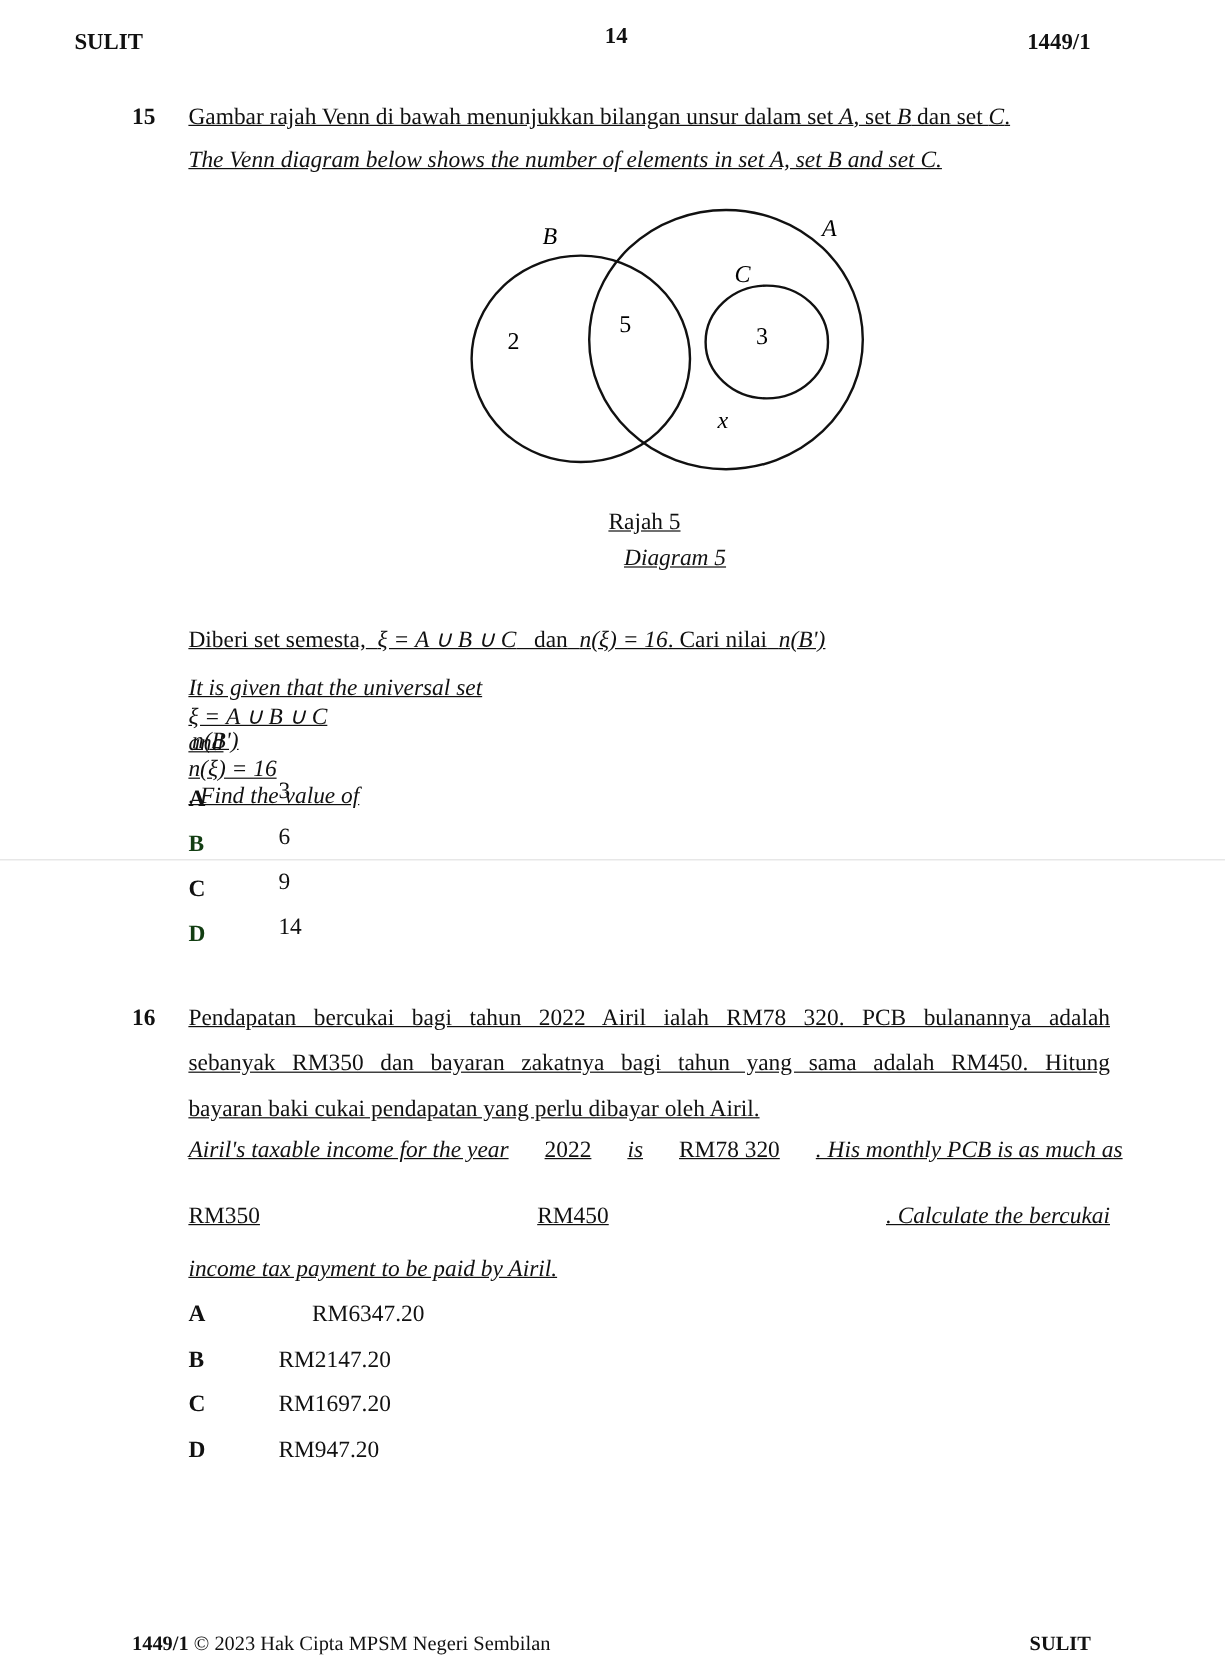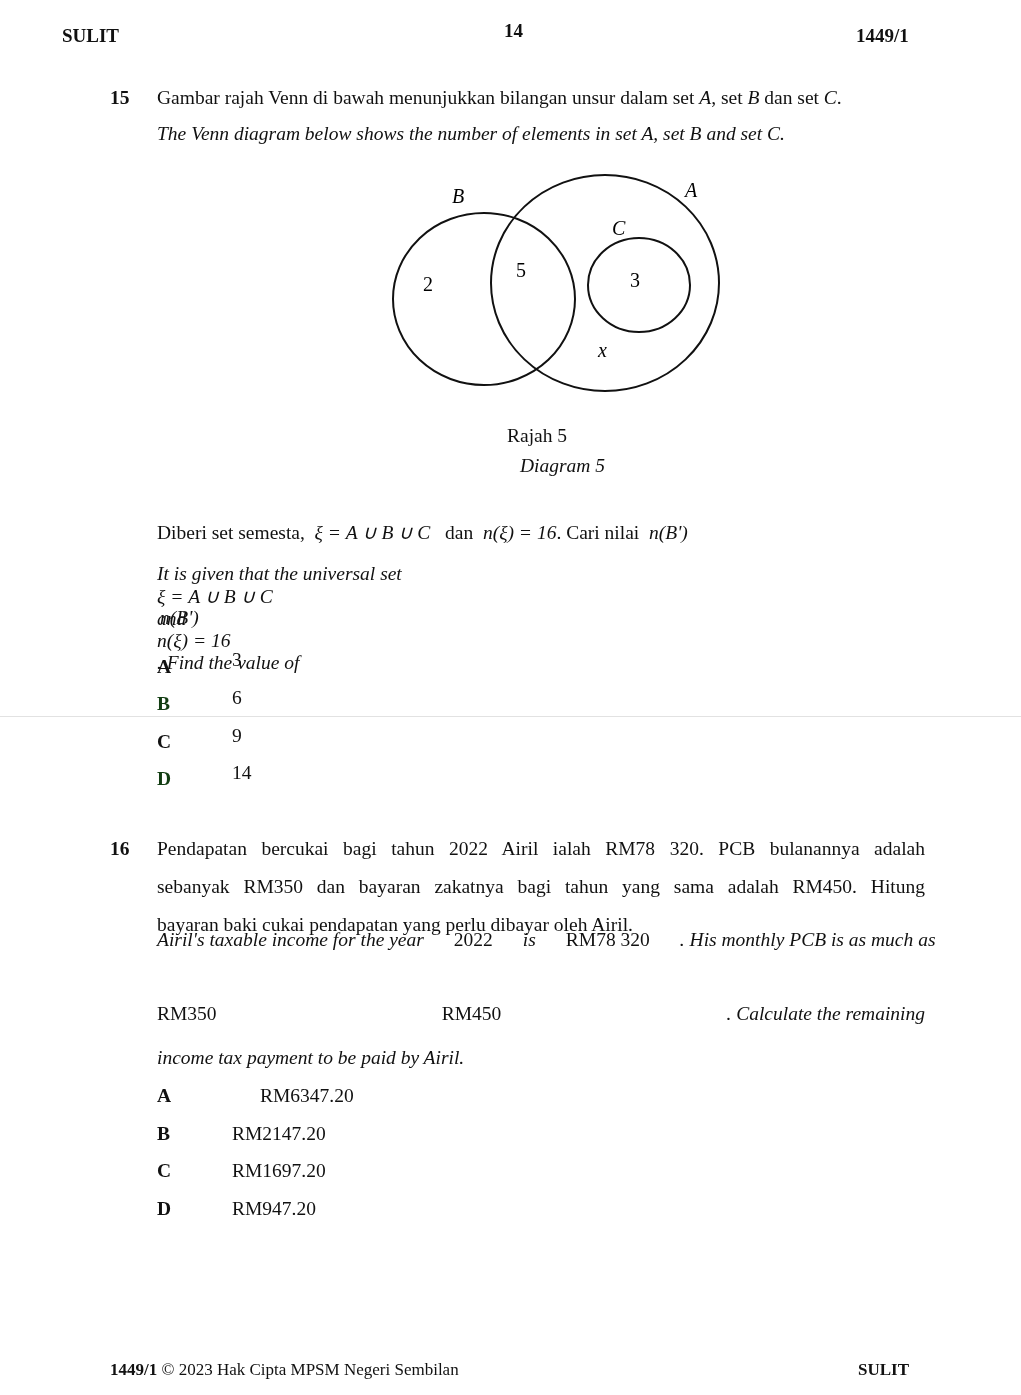--- a/index.html
+++ b/index.html
@@ -2,21 +2,21 @@
 <html><head>
 <meta charset="utf-8">
 <style>
   html, body { margin: 0; padding: 0; background: #ffffff; }
   body { width: 1021px; height: 1395px; position: relative; overflow: hidden;
          font-family: "Liberation Serif", serif; color: #111; }
   .abs { position: absolute; white-space: nowrap; }
   .b { font-weight: bold; }
   .i { font-style: italic; }
   .hdr { font-size: 19px; font-weight: bold; }
-  .txt { font-size: 19.5px; }
+  .txt { font-size: 19.5px; text-decoration: underline; }
   .qnum { font-size: 19.5px; font-weight: bold; }
   .opt-letter { font-size: 19.5px; font-weight: bold; }
   .opt-letter.green { color: #123d12; }
   .opt-val { font-size: 19.5px; }
   .justify { width: 768px; text-align: justify; text-align-last: justify; white-space: normal; }
   .divider { position: absolute; left: 0; top: 716px; width: 1021px; height: 1px; background: #e2e2e2; }
   svg text { font-family: "Liberation Serif", serif; }
   .foot { font-size: 17px; }
 </style>
 </head>
@@ -71,31 +71,31 @@
 <div class="abs opt-letter" style="left:157px; top:731px;">C</div>
 <div class="abs opt-val" style="left:232px; top:725px;">9</div>
 <div class="abs opt-letter green" style="left:157px; top:768px;">D</div>
 <div class="abs opt-val" style="left:232px; top:762px;">14</div>
 
 <div class="abs qnum" style="left:110px; top:838px;">16</div>
 <div class="abs txt justify" style="left:157px; top:838px;">Pendapatan bercukai bagi tahun 2022 Airil ialah RM78 320. PCB bulanannya adalah</div>
 <div class="abs txt justify" style="left:157px; top:876px;">sebanyak RM350 dan bayaran zakatnya bagi tahun yang sama adalah RM450. Hitung</div>
 <div class="abs txt" style="left:157px; top:914px;">bayaran baki cukai pendapatan yang perlu dibayar oleh Airil.</div>
 
-<div class="abs txt" style="left:157px; top:929px; width:768px; display:flex; justify-content:space-between;gap:30px;">
+<div class="abs txt" style="left:157px; top:948px; width:768px; display:flex; justify-content:space-between;gap:30px;">
   <span class="i">Airil's taxable income for the year </span>
   <span>2022</span>
   <span class="i"> is </span>
   <span>RM78 320</span>
   <span class="i">. His monthly PCB is as much as</span>
 </div>
 <div class="abs txt" style="left:157px; top:1003px; width:768px; display:flex; justify-content:space-between;">
   <span>RM350</span>
   <span>RM450</span>
-  <span class="i">. Calculate the remaining</span>
+  <span class="i">. Calculate the bercukai</span>
 </div>
 <div class="abs txt i" style="left:157px; top:1047px;">income tax payment to be paid by Airil.</div>
 
 <div class="abs opt-letter" style="left:157px; top:1085px;">A</div>
 <div class="abs opt-val" style="left:232px; top:1085px;margin-left:28px;">RM6347.20</div>
 <div class="abs opt-letter" style="left:157px; top:1123px;">B</div>
 <div class="abs opt-val" style="left:232px; top:1123px;">RM2147.20</div>
 <div class="abs opt-letter" style="left:157px; top:1160px;">C</div>
 <div class="abs opt-val" style="left:232px; top:1160px;">RM1697.20</div>
 <div class="abs opt-letter" style="left:157px; top:1198px;">D</div>

